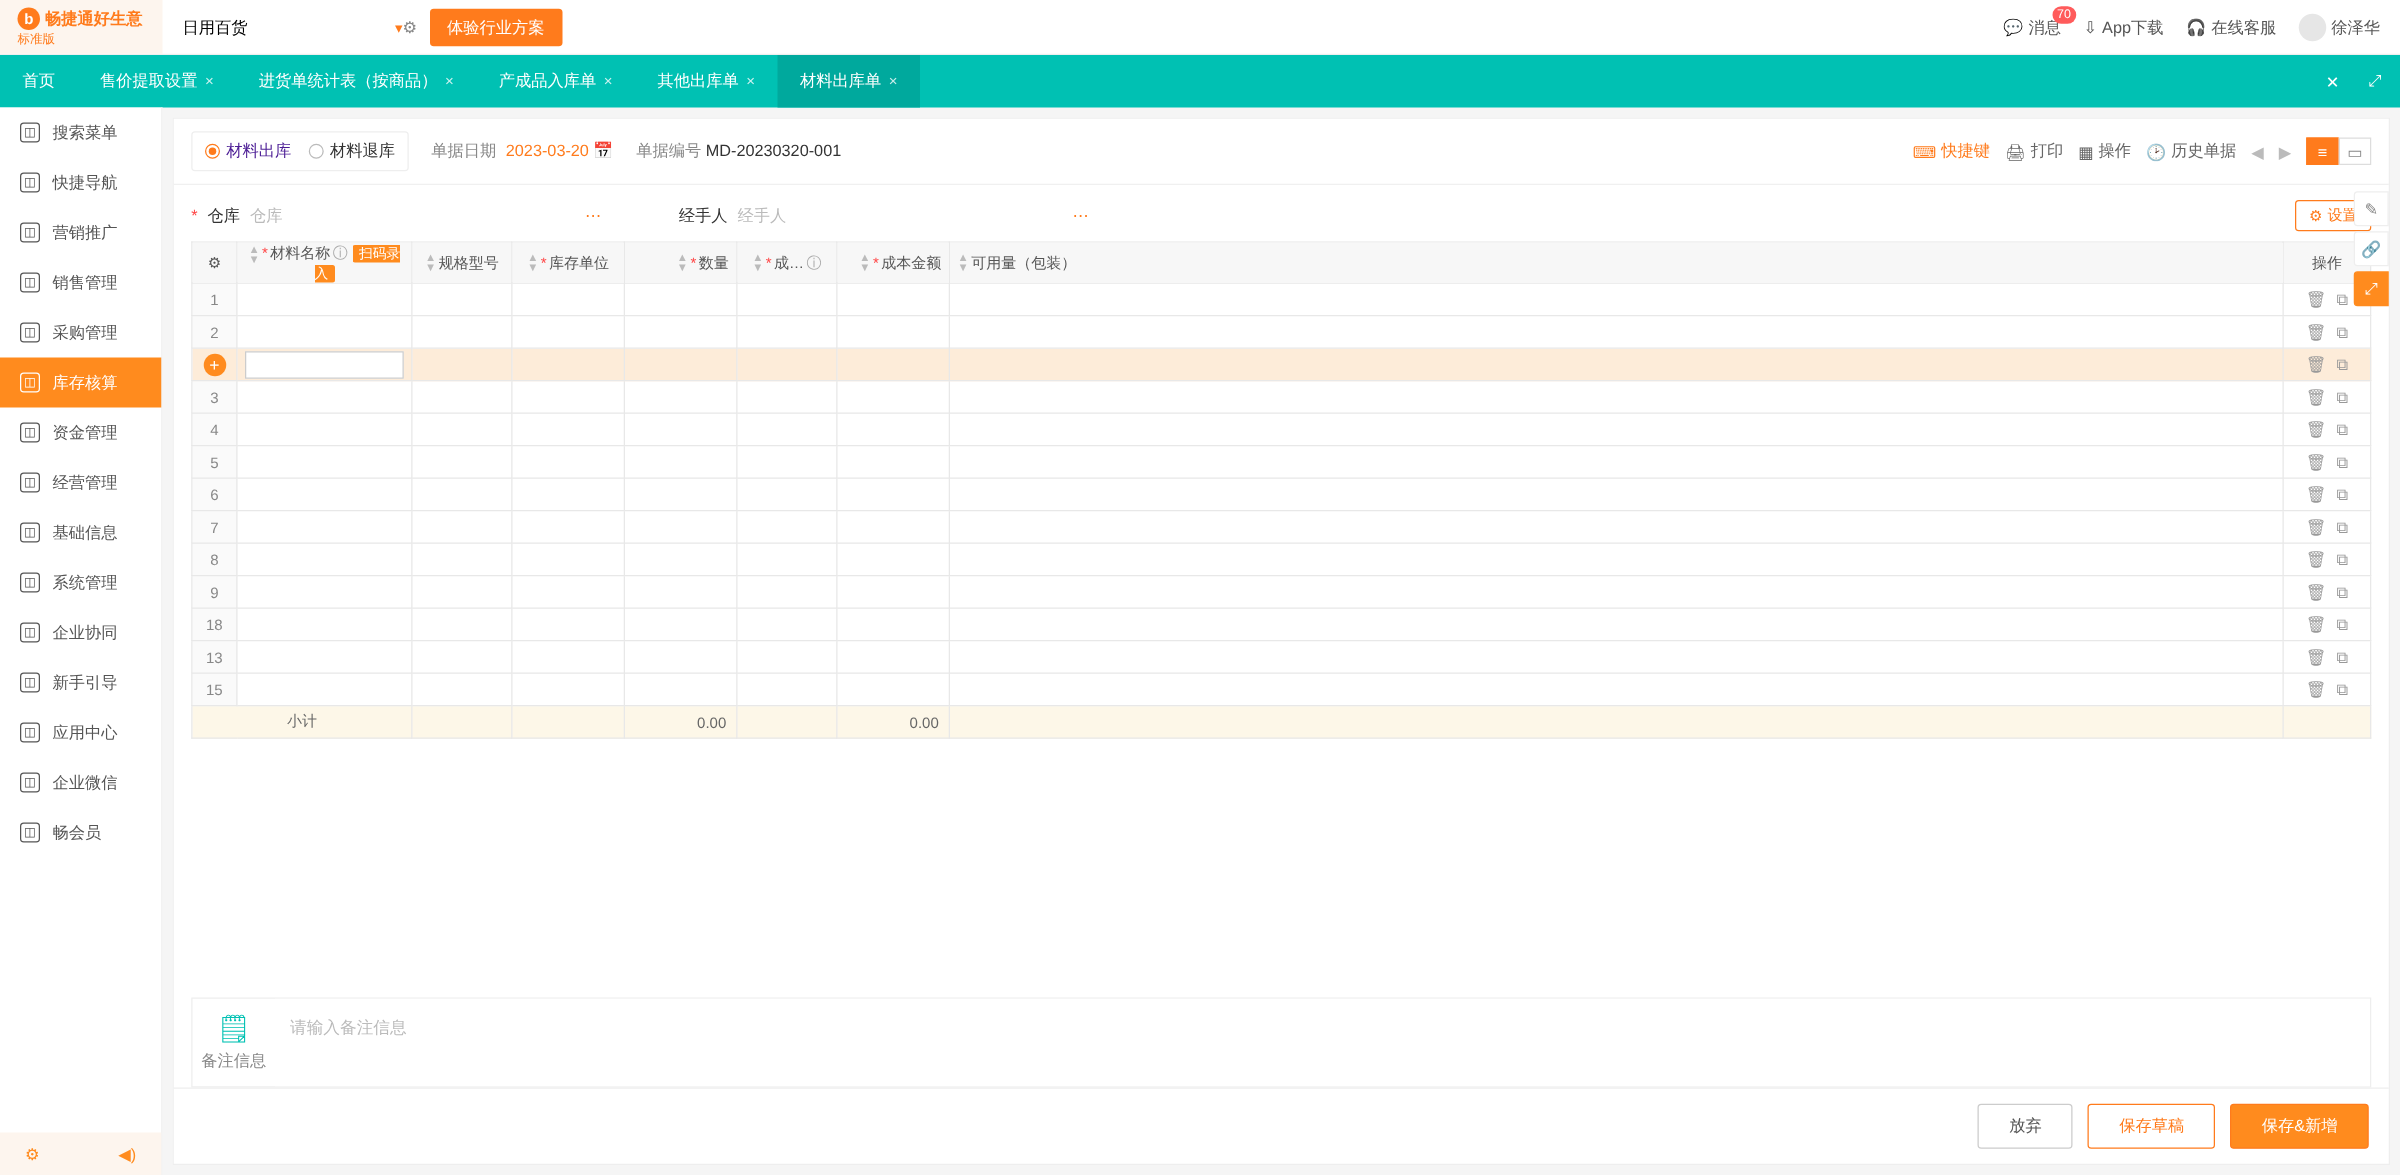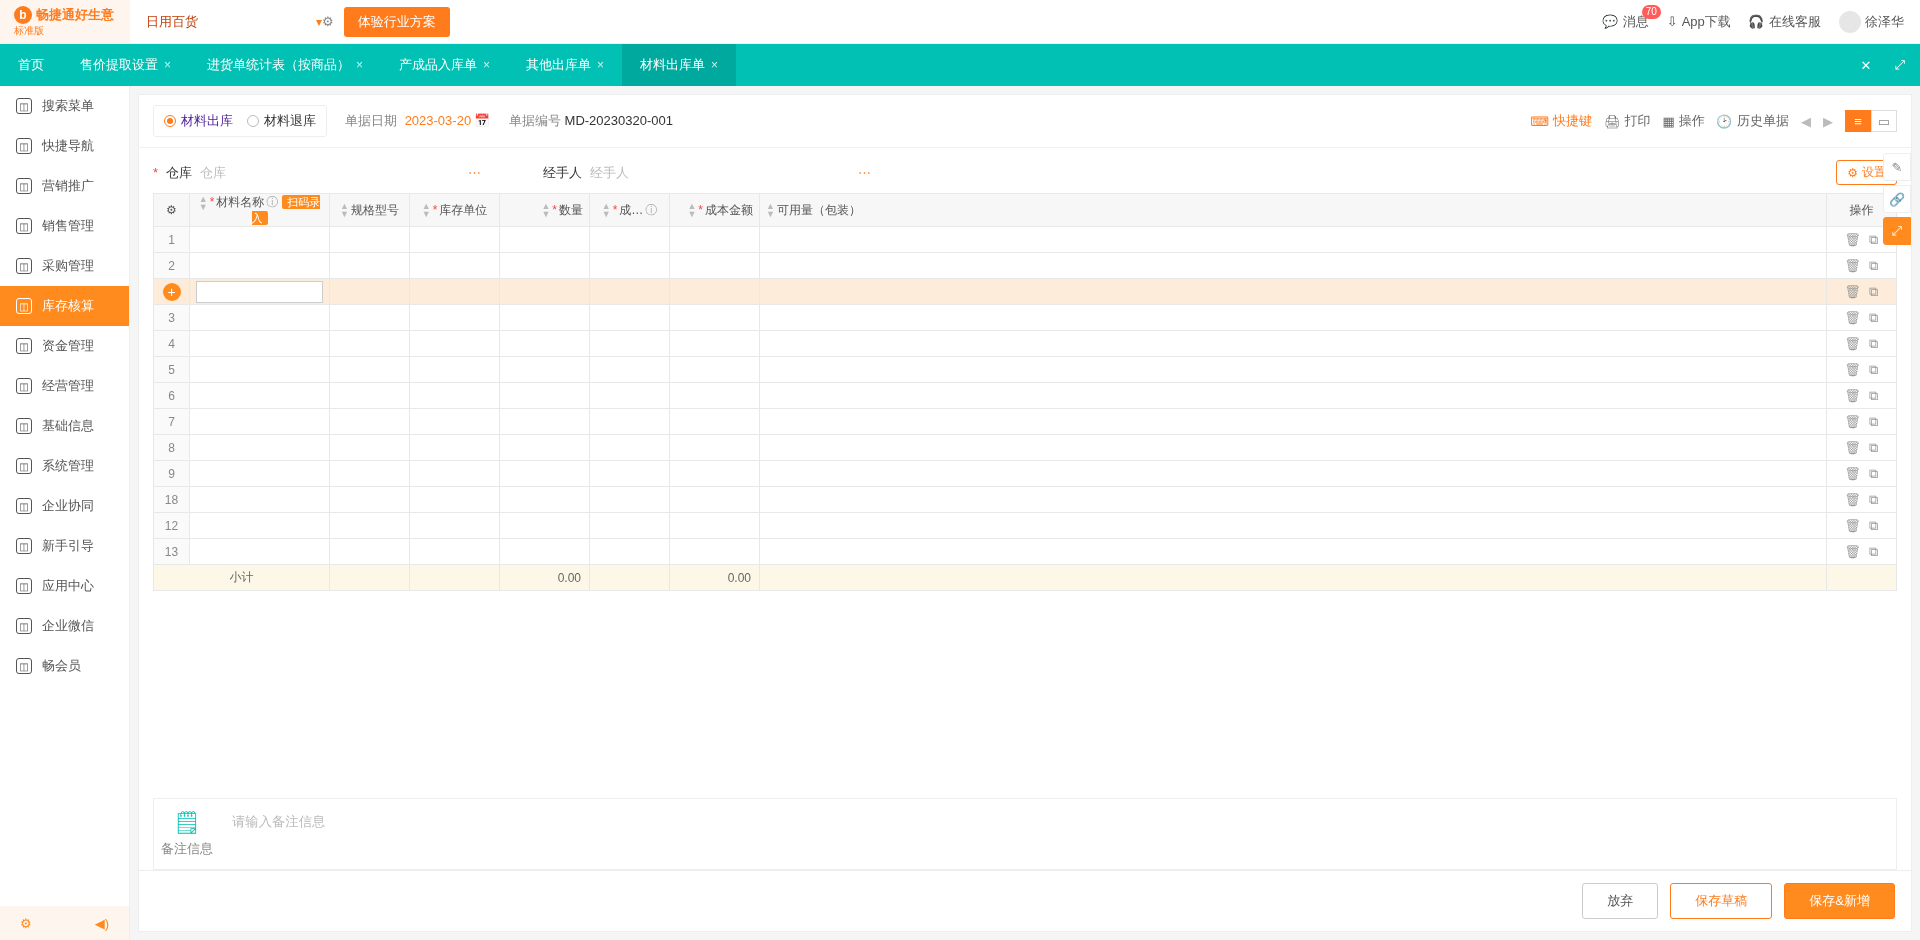--- a/index.html
+++ b/index.html
@@ -7,21 +7,21 @@
   .app { display: flex; flex-direction: column; height: 940px; width: 1920px; }
 
   
   .topbar { display: flex; align-items: center; height: 44px; background: #fff; border-bottom: 1px solid #eee; }
   .logo-area { width: 130px; display: flex; flex-direction: column; align-items: flex-start; padding-left: 14px; background:#fdf5ee; height:100%; justify-content:center;}
   .logo-row { display: flex; align-items: center; gap:4px;}
   .logo-mark { width:18px; height:18px; border-radius:50%; background:#ff7b1c; display:inline-flex; align-items:center; justify-content:center; color:#fff; font-weight:bold; font-size:12px; }
   .logo-text { font-size: 13px; color:#ff7b1c; font-weight:600; }
   .logo-sub { font-size: 10px; color:#ff7b1c; }
   .top-select { display:flex; align-items:center; margin-left:16px; gap:10px; }
-  .top-select-text { font-size:13px; color:#c2410c; min-width:160px;}
+  .top-select-text { font-size:13px; color:#000000; min-width:160px;}
   .chev-down { color:#ff7b1c; font-size:12px;}
   .gear-btn { color:#888; cursor:pointer; }
   .cta-btn { background:#ff7b1c; color:#fff; border:none; padding:6px 14px; border-radius:3px; margin-left:10px; cursor:pointer; font-size:13px;}
   .top-right { margin-left:auto; display:flex; align-items:center; gap:18px; padding-right:16px; color:#555;}
   .top-right-item { display:flex; align-items:center; gap:4px; cursor:pointer; position:relative;}
   .badge { position:absolute; top:-8px; right:-12px; background:#ff5b5b; color:#fff; font-size:10px; border-radius:8px; padding:0 4px; line-height:14px;}
   .avatar { width:22px; height:22px; border-radius:50%; background:#e6e6e6; display:inline-block; }
 
   
   .tabs-bar { display:flex; align-items:center; height:42px; background:#00c1b3; color:#fff;}
@@ -461,32 +461,32 @@
                 <td></td>
                 <td></td>
                 <td></td>
                 <td></td>
                 <td></td>
                 <td></td>
                 <td></td>
                 <td class="ops-cell"><span class="row-icon">🗑</span><span class="row-icon">⧉</span></td>
               </tr>
               <tr>
-                <td class="rownum">12</td>
-                <td></td>
-                <td></td>
-                <td></td>
-                <td></td>
-                <td></td>
-                <td></td>
-                <td></td>
-                <td class="ops-cell"><span class="row-icon">🗑</span><span class="row-icon">⧉</span></td>
-              </tr>
-              <tr>
                 <td class="rownum">13</td>
+                <td></td>
+                <td></td>
+                <td></td>
+                <td></td>
+                <td></td>
+                <td></td>
+                <td></td>
+                <td class="ops-cell"><span class="row-icon">🗑</span><span class="row-icon">⧉</span></td>
+              </tr>
+              <tr>
+                <td class="rownum">15</td>
                 <td></td>
                 <td></td>
                 <td></td>
                 <td></td>
                 <td></td>
                 <td></td>
                 <td></td>
                 <td class="ops-cell"><span class="row-icon">🗑</span><span class="row-icon">⧉</span></td>
               </tr>
             </tbody>

